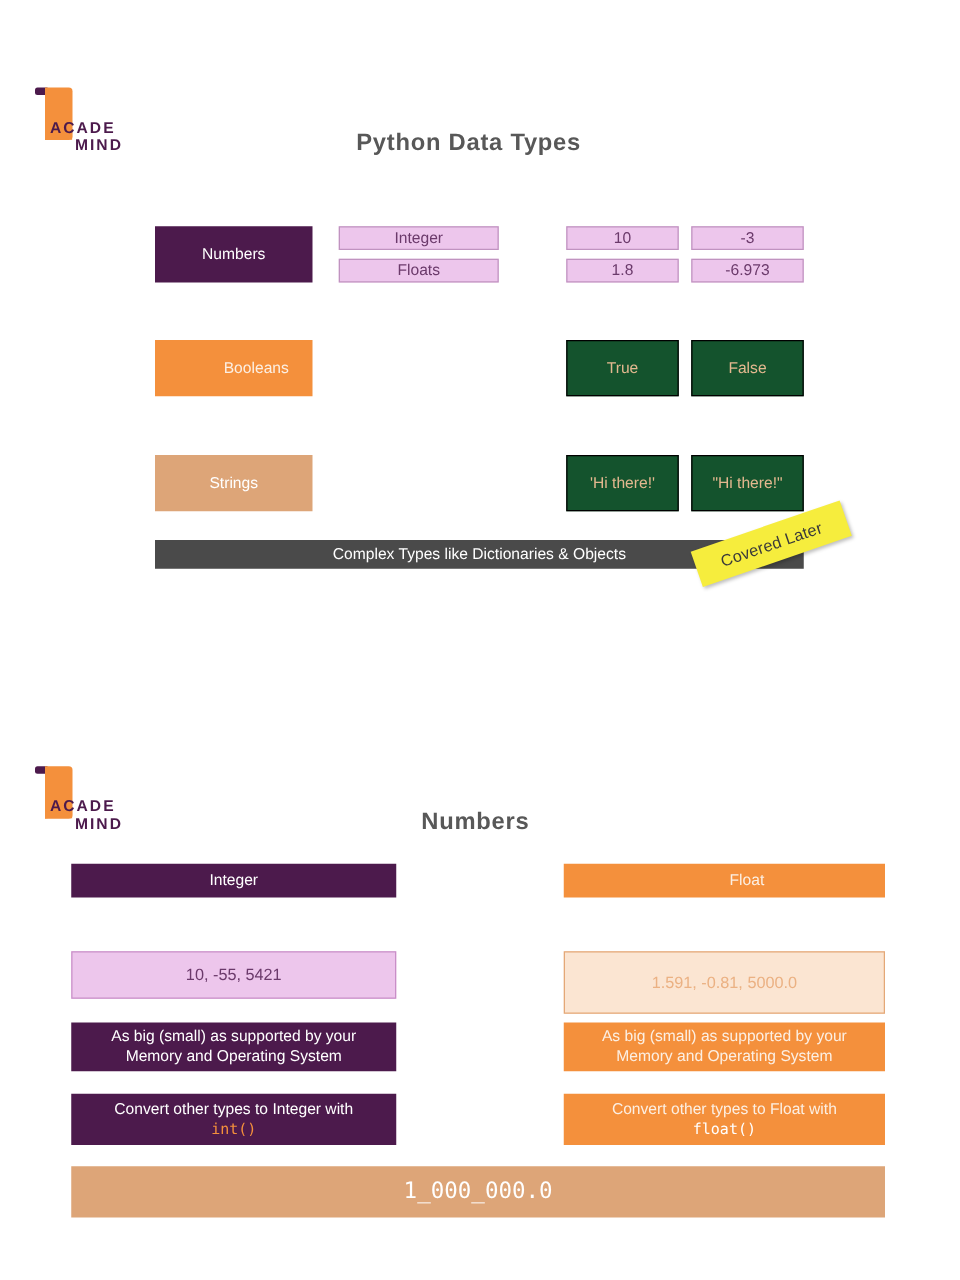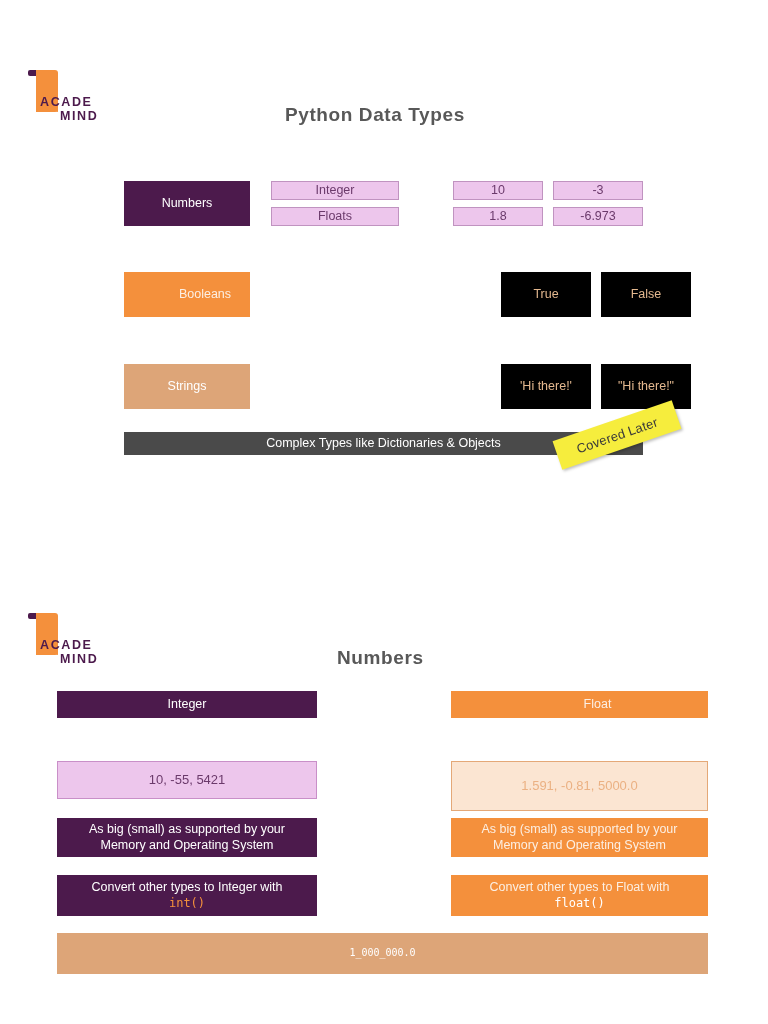--- a/index.html
+++ b/index.html
@@ -67,24 +67,23 @@
   .fill-orange      { background: #F4903C; color: #FCEFE3; padding-left: 36px; }
   .fill-tan         { background: #DDA578; color: #FFFFFF; }
   .fill-gray        { background: #4A4A4A; color: #FFFFFF; }
 
   .chip-purple {
     background: #EDC6EC;
     border: 1px solid #C093C0;
     color: #6B3A6B;
   }
   .chip-peach {
-    background: #000000;
-    border: 3px solid #000000;
+    background: #14532d;
+    border: 1px solid #000000;
     color: #E2B храм;
-    margin-left: 48px;
   }
   .chip-peach { color: #E3B88F; }
 
   .chip-lilac-lg {
     background: #EDC6EC;
     border: 1px solid #C98FC8;
     color: #6B3A6B;
     font-size: 13px;
   }
   .chip-peach-lg {
@@ -179,17 +178,17 @@
     <div class="box fill-purple-dark" style="left:57px; top:875px; width:260px; height:41px; flex-direction:column; padding:2px 8px;">
       <span>Convert other types to Integer with</span>
       <span class="mono mono-orange">int()</span>
     </div>
     <div class="box fill-orange" style="left:451px; top:875px; width:257px; height:41px; flex-direction:column; padding:0 8px;">
       <span>Convert other types to Float with</span>
       <span class="mono mono-white">float()</span>
     </div>
 
     <div class="box fill-tan" style="left:57px; top:933px; width:651px; height:41px; gap:5px; font-size:13px;">
-      <span class="mono" style="font-size:10px;">1_000_000.0</span>
+      <span class="mono" style="font-size:18px;">1_000_000.0</span>
     </div>
   </div>
 
 </div>
 
 </body></html>

